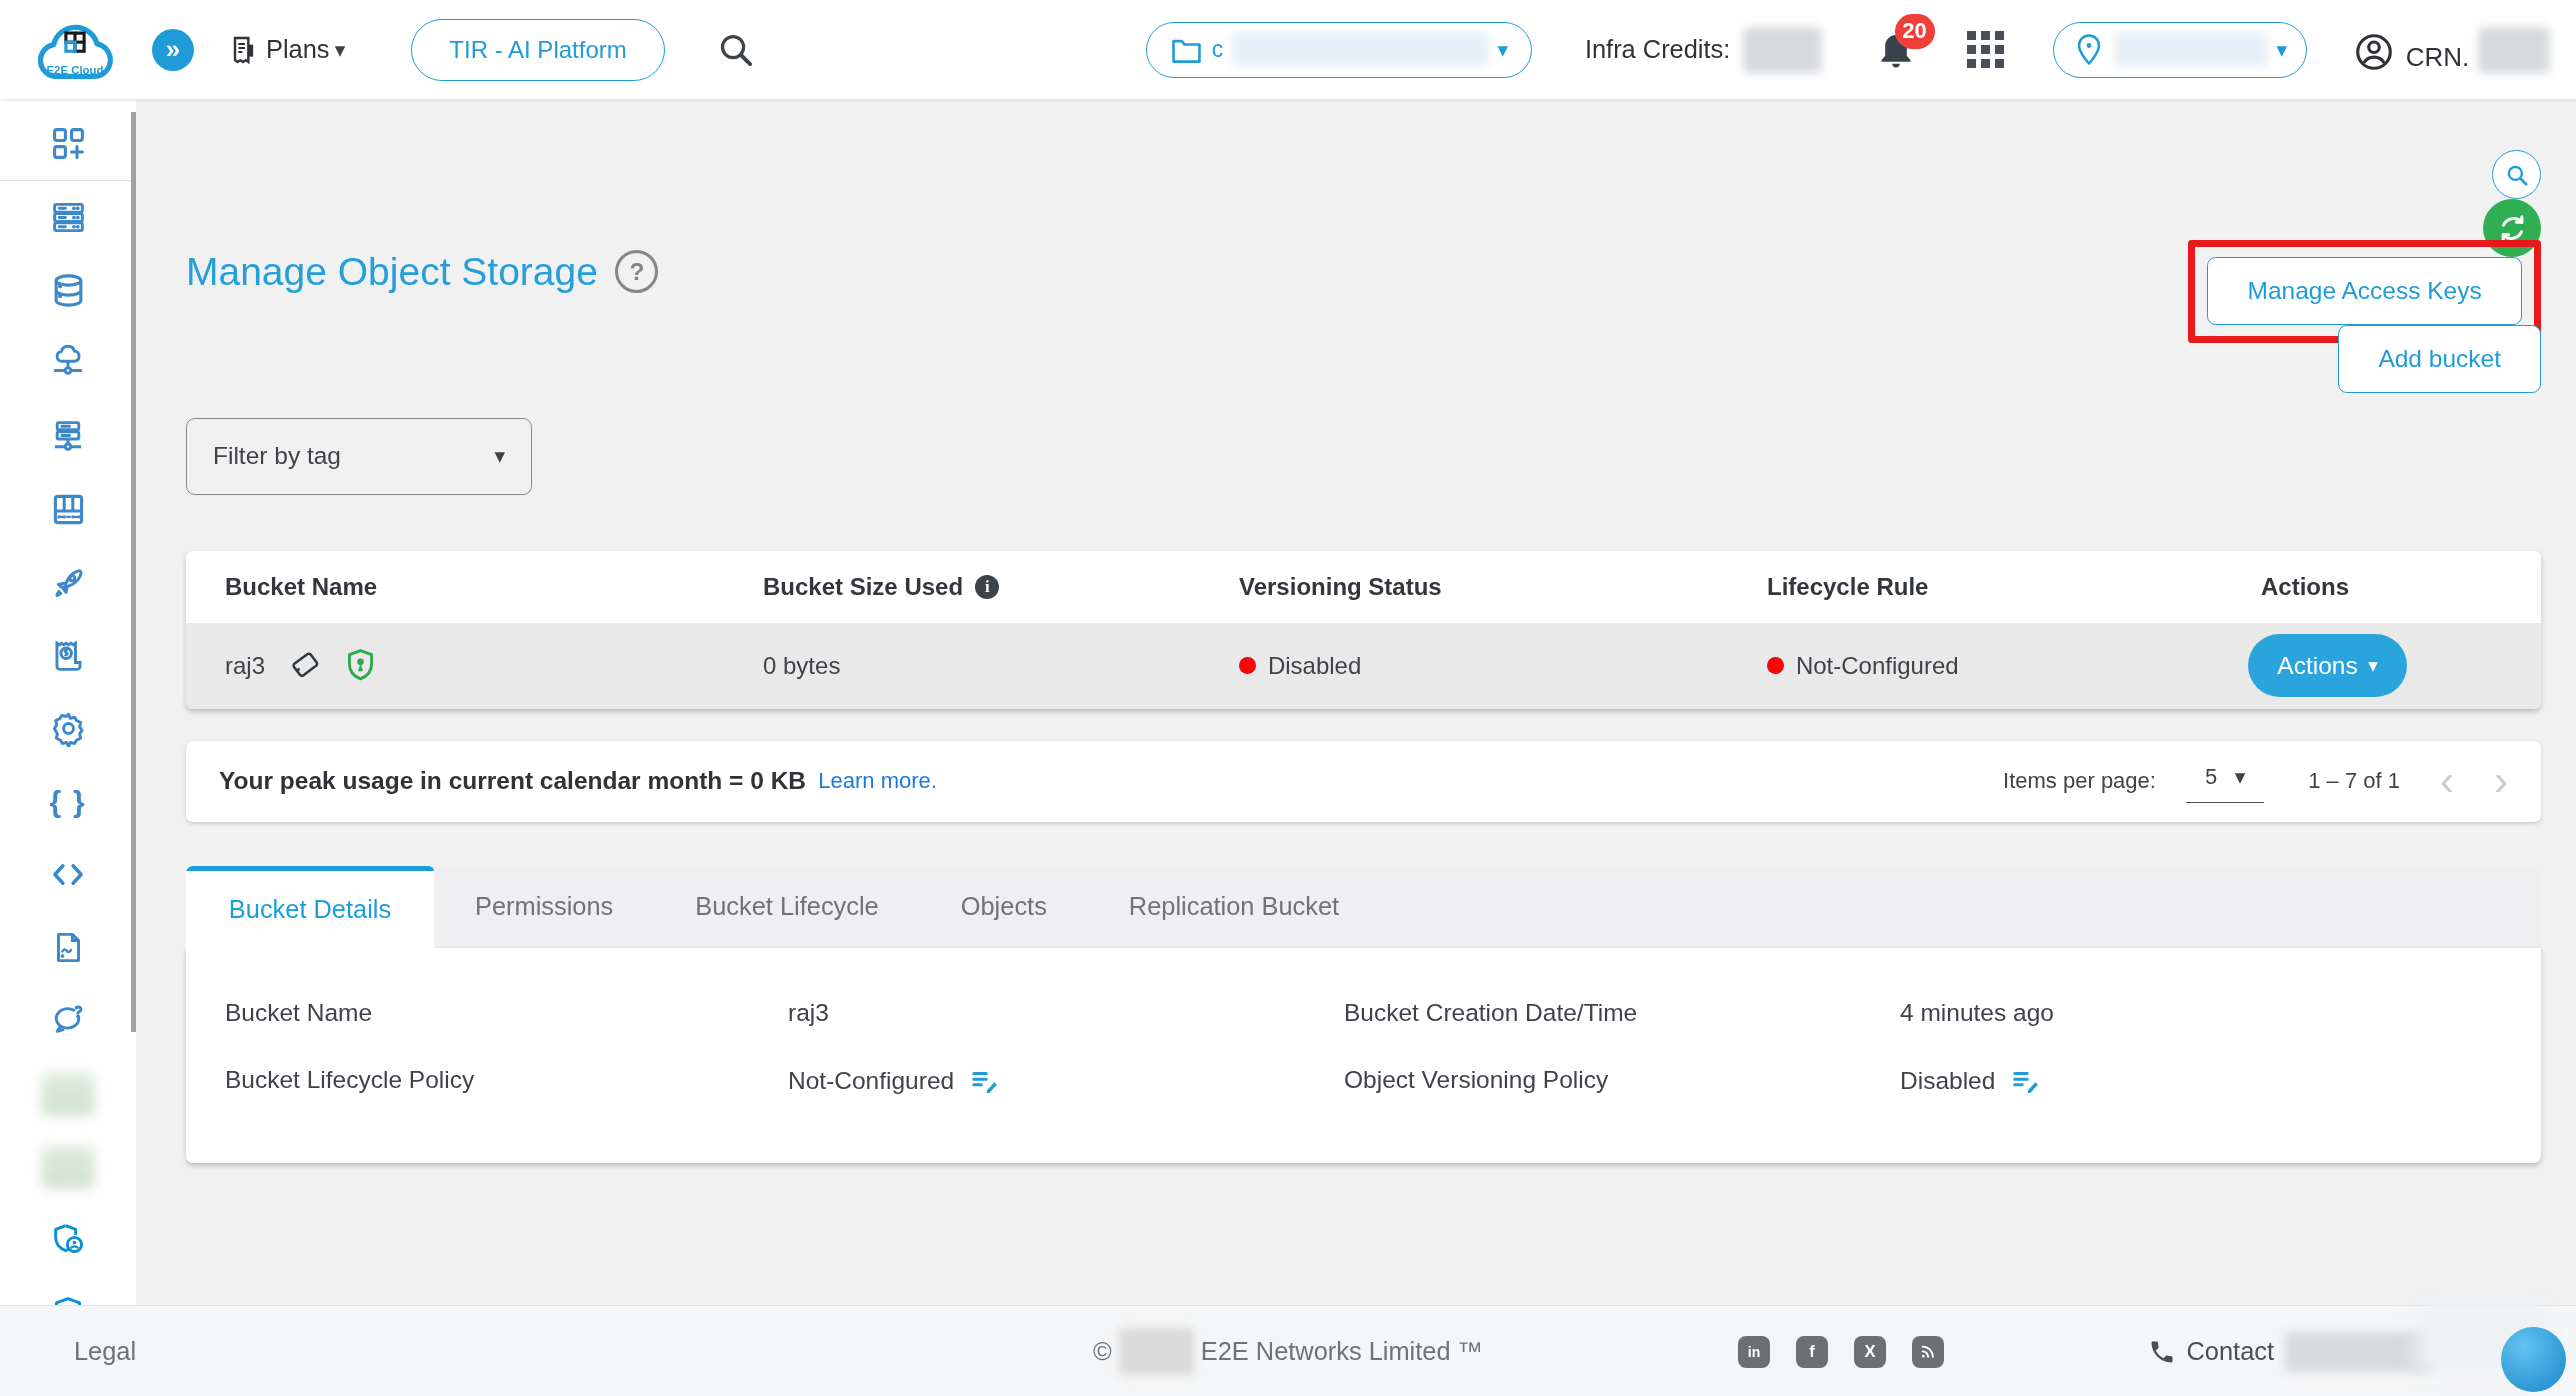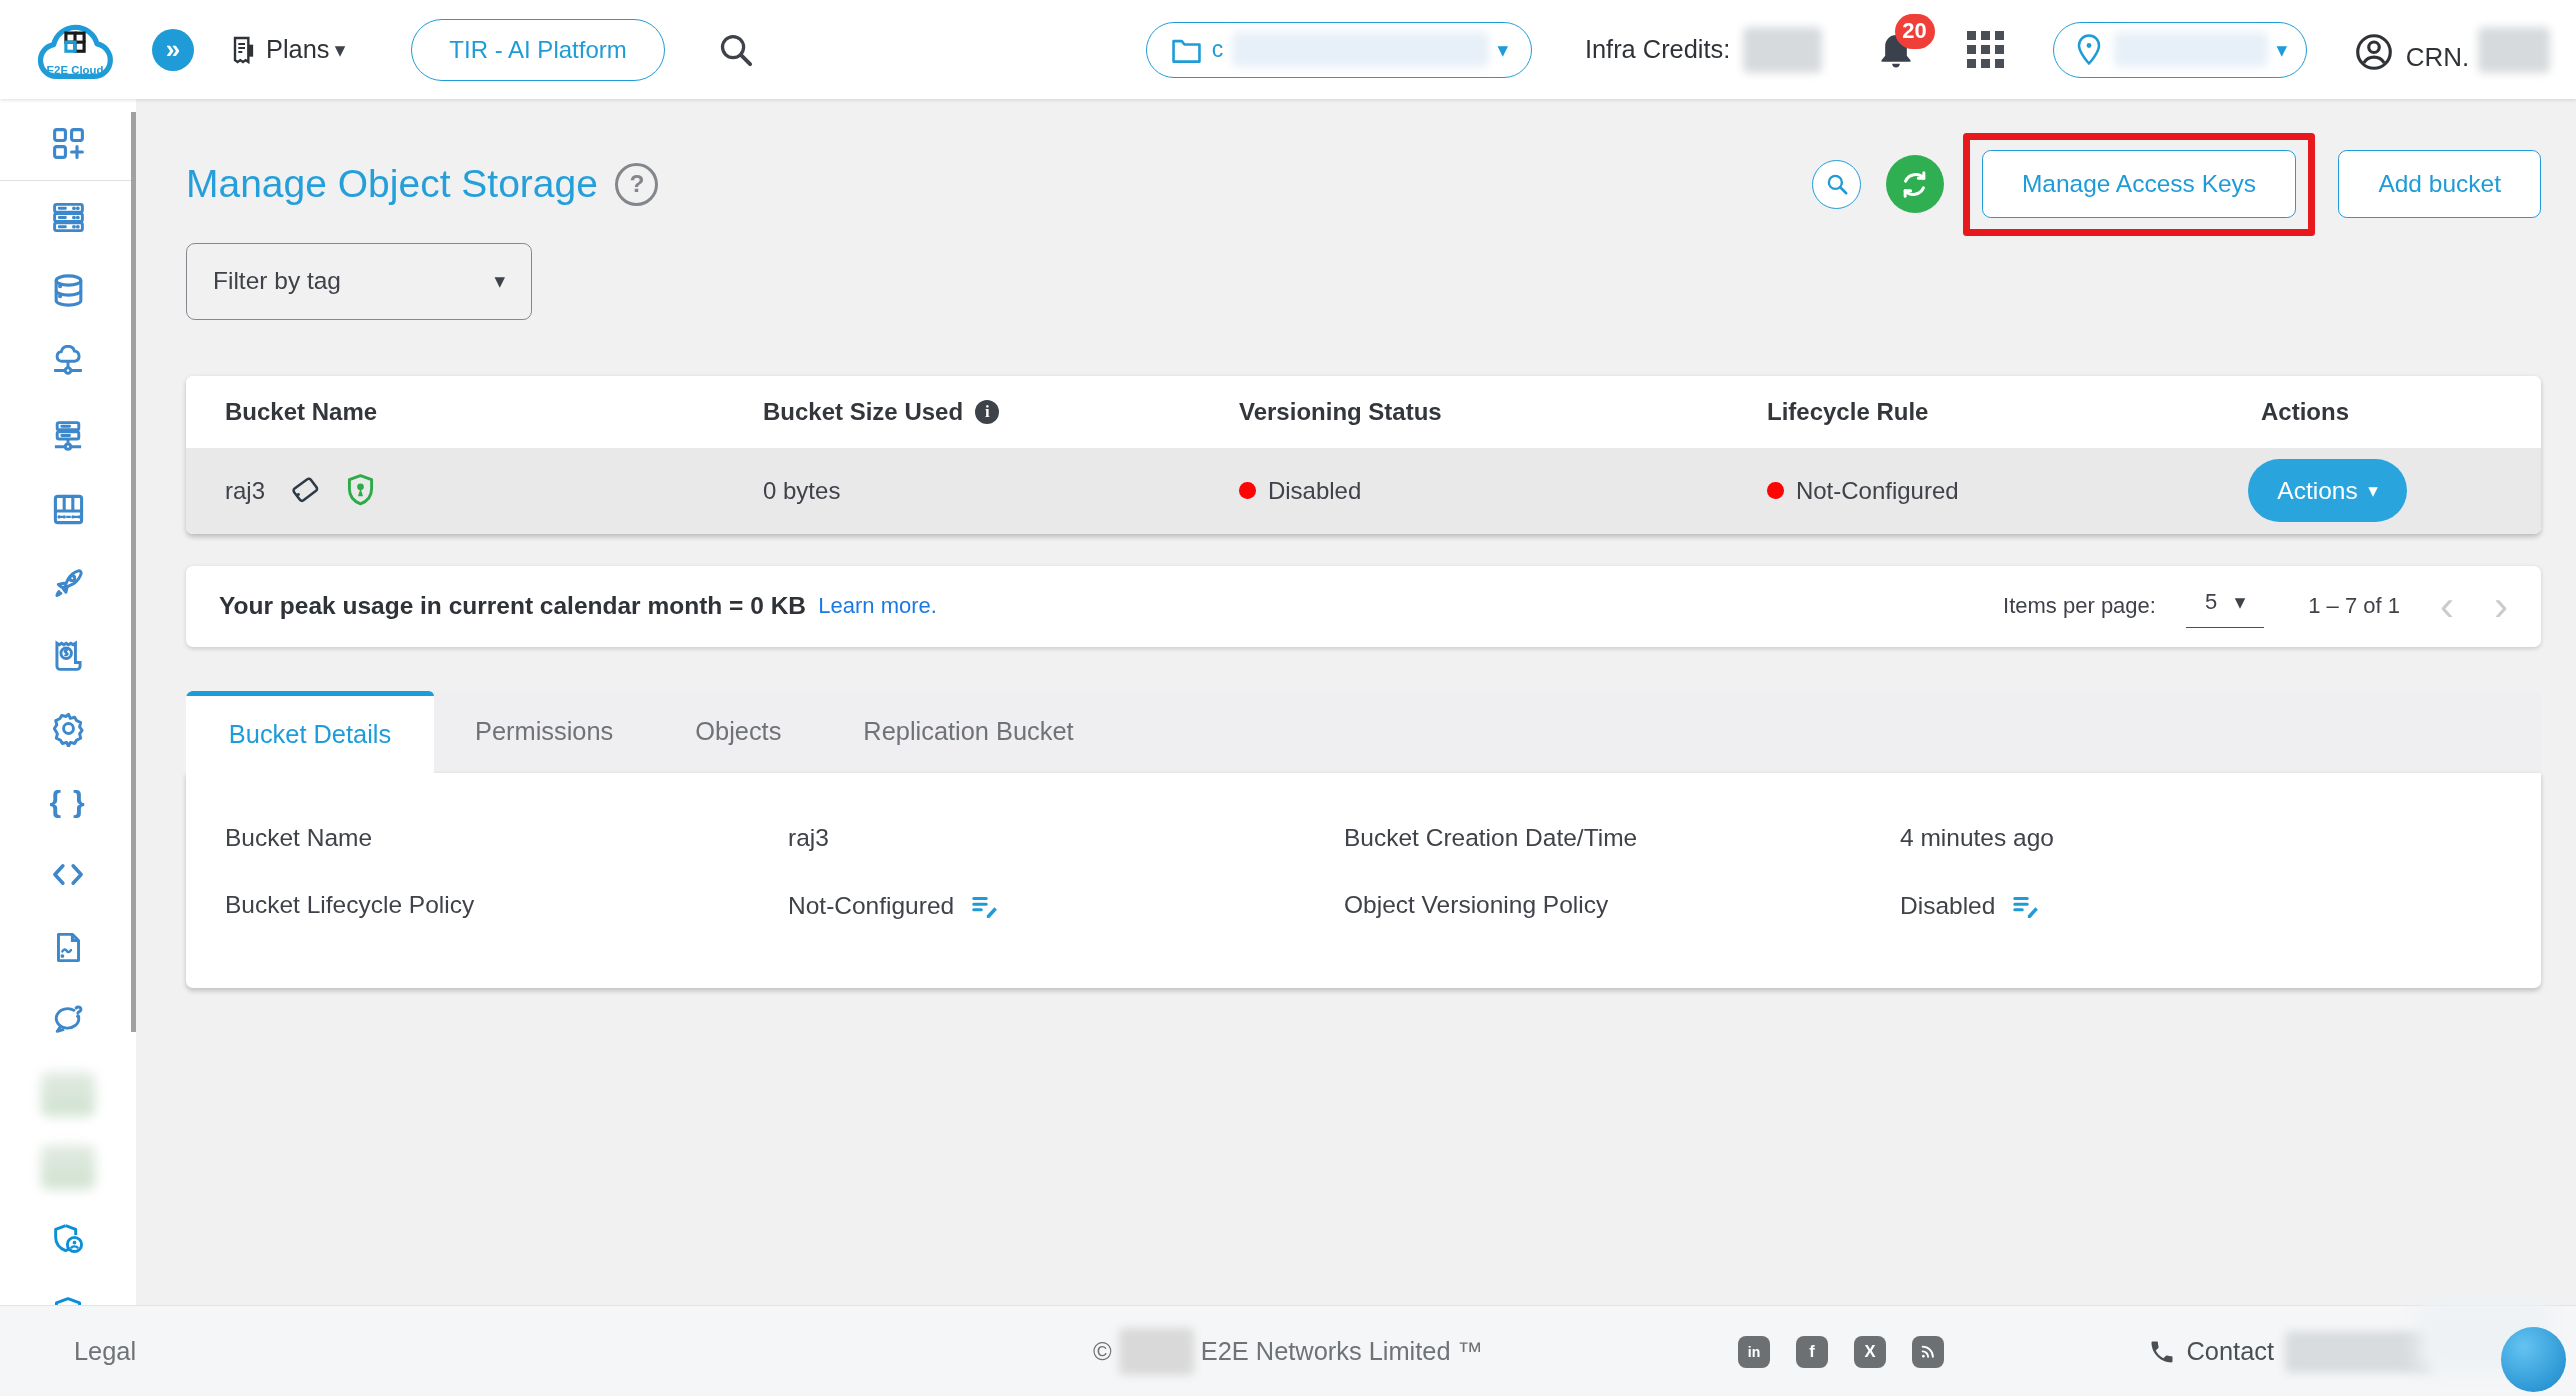--- a/index.html
+++ b/index.html
@@ -55,21 +55,21 @@
   .s-scroll{position:absolute;top:13px;left:131px;width:11.4px;height:920px;background:#9fa1a3;}
 
   
   .main{position:absolute;top:99px;left:136px;right:0;bottom:91px;background:#f1f1f2;
         padding:0 35px 0 50px;box-sizing:border-box;overflow:hidden;}
   .title-row{display:flex;align-items:center;margin-top:51px;}
   .page-title{font-size:39px;font-weight:400;color:#259fda;margin:0;}
   .help-circle{width:37px;height:37px;border-radius:50%;border:3.5px solid #83878c;color:#83878c;
                font-size:24.5px;font-weight:bold;display:flex;align-items:center;justify-content:center;
                margin-left:17.5px;}
-  .title-actions{margin-left:auto;display:flex;align-items:center;}
+  .title-actions{margin-left:auto;display:flex;align-items:flex-end;flex-direction:column;}
   .circle-btn{width:49px;height:49px;border-radius:50%;background:#fff;border:1.8px solid #1f9cd7;
               display:flex;align-items:center;justify-content:center;box-sizing:border-box;}
   .refresh-btn{width:58px;height:58px;border-radius:50%;background:#2fae52;border:none;
                display:flex;align-items:center;justify-content:center;margin-left:24.5px;}
   .annotation{border:7px solid #e8191c;border-radius:3.5px;padding:10.5px 12.3px;margin:-17.5px 0 -17.5px 19px;}
   .btn-outline{height:68px;background:#fff;border:1.8px solid #1f9cd7;border-radius:8.8px;
                color:#1f9cd7;font-size:24.5px;display:flex;align-items:center;justify-content:center;
                padding:0 39px;box-sizing:border-box;white-space:nowrap;}
   .add-bucket{margin-left:23px;}
   .filter-select{margin-top:24.5px;width:346px;height:77px;border:1.8px solid #82888e;border-radius:8.8px;
@@ -460,20 +460,23 @@
 
     <section class="tabs-card">
       <div class="tab-bar">
         <div class="tab active">
           <span>Bucket Details</span>
         </div>
         <div class="tab">
           <span>Permissions</span>
         </div>
         <div class="tab">
+          <span>Bucket Lifecycle</span>
+        </div>
+        <div class="tab">
           <span>Objects</span>
         </div>
         <div class="tab">
           <span>Replication Bucket</span>
         </div>
       </div>
 
       <div class="tab-panel">
         <div class="d-grid">
           <div>Bucket Name</div>

